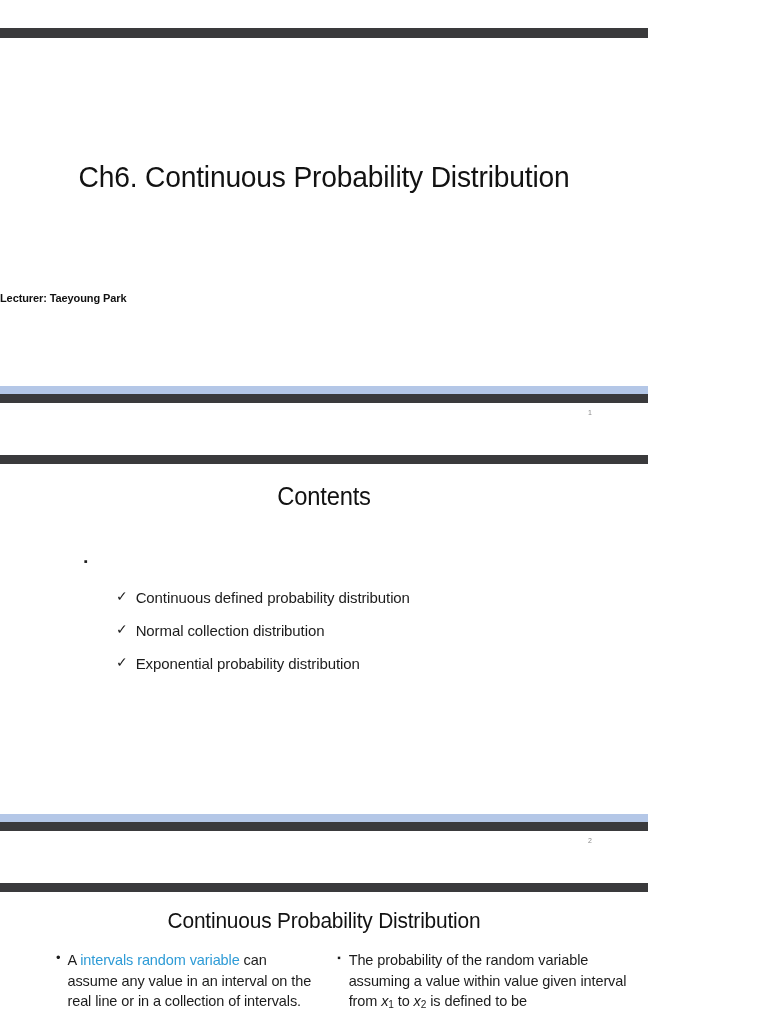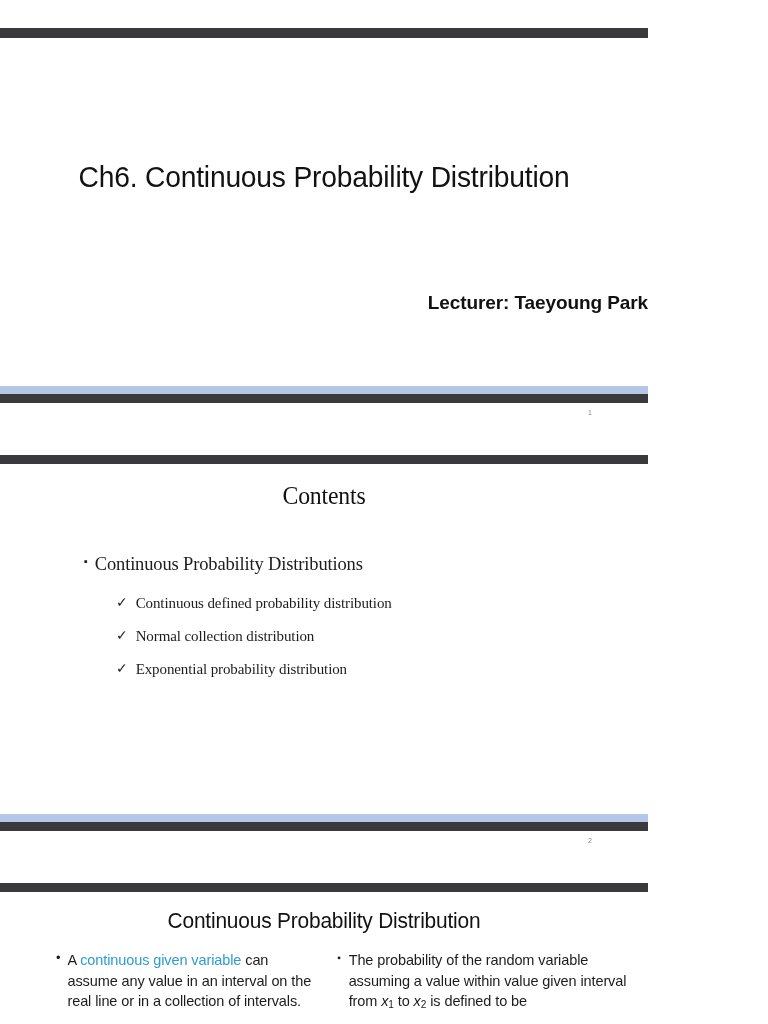--- a/index.html
+++ b/index.html
@@ -72,31 +72,30 @@
     color: #121212;
     letter-spacing: -0.2px;
     font-family: "Liberation Sans Narrow", "Liberation Sans", sans-serif;
     transform: scaleX(0.94);
   }
   .deck-lecturer {
     position: absolute;
     top: 254px;
     left: 0;
     right: 0;
-    text-align: right;
-    font-size: 19px;
+    text-align: left;
+    font-size: 11px;
     font-weight: bold;
     color: #111111;
     letter-spacing: -0.1px;
   }
 
   
   .slide-contents {
     height: 350px;
-    font-family: Liberation Serif, serif;
   }
   .slide-heading {
     position: absolute;
     left: 0;
     right: 0;
     text-align: center;
     font-size: 25px;
     font-weight: 400;
     color: #121212;
     letter-spacing: -0.2px;
@@ -219,21 +218,20 @@
   </div>
   <div class="bar-dark" style="height:9px"></div>
 
   <div class="slide slide-contents">
     <div class="slide-heading">Contents</div>
 
     <div class="contents-body">
 
       <div class="bullet-l1">
         <span class="marker">▪</span>
-        <span>Continuous Probability Distributions</span>
       </div>
 
       <div class="bullet-l2">
         <span class="marker">✓</span>
         <span>Continuous defined probability distribution</span>
       </div>
 
       <div class="bullet-l2">
         <span class="marker">✓</span>
         <span>Normal collection distribution</span>
@@ -255,21 +253,21 @@
   <div class="bar-dark" style="height:9px"></div>
 
   <div class="slide slide-cpd">
     <div class="slide-heading">Continuous Probability Distribution</div>
 
     <div class="two-col">
 
       <div class="col col-left">
         <div class="col-bullet">
           <span class="marker-dot">•</span>
-          <span><span>A </span><span class="accent-blue">continuous given variable</span><span> can assume any value in an interval on the real line or in a collection of intervals.</span></span>
+          <span><span>A </span><span class="accent-blue">intervals random variable</span><span> can assume any value in an interval on the real line or in a collection of intervals.</span></span>
         </div>
       </div>
 
       <div class="col col-right">
         <div class="col-bullet">
           <span class="marker-sq">▪</span>
           <span><span>The probability of the random variable assuming a value within value given interval from </span><span class="ital">x</span><sub>1</sub><span> to </span><span class="ital">x</span><sub>2</sub><span> is defined to be</span></span>
         </div>
       </div>
 

